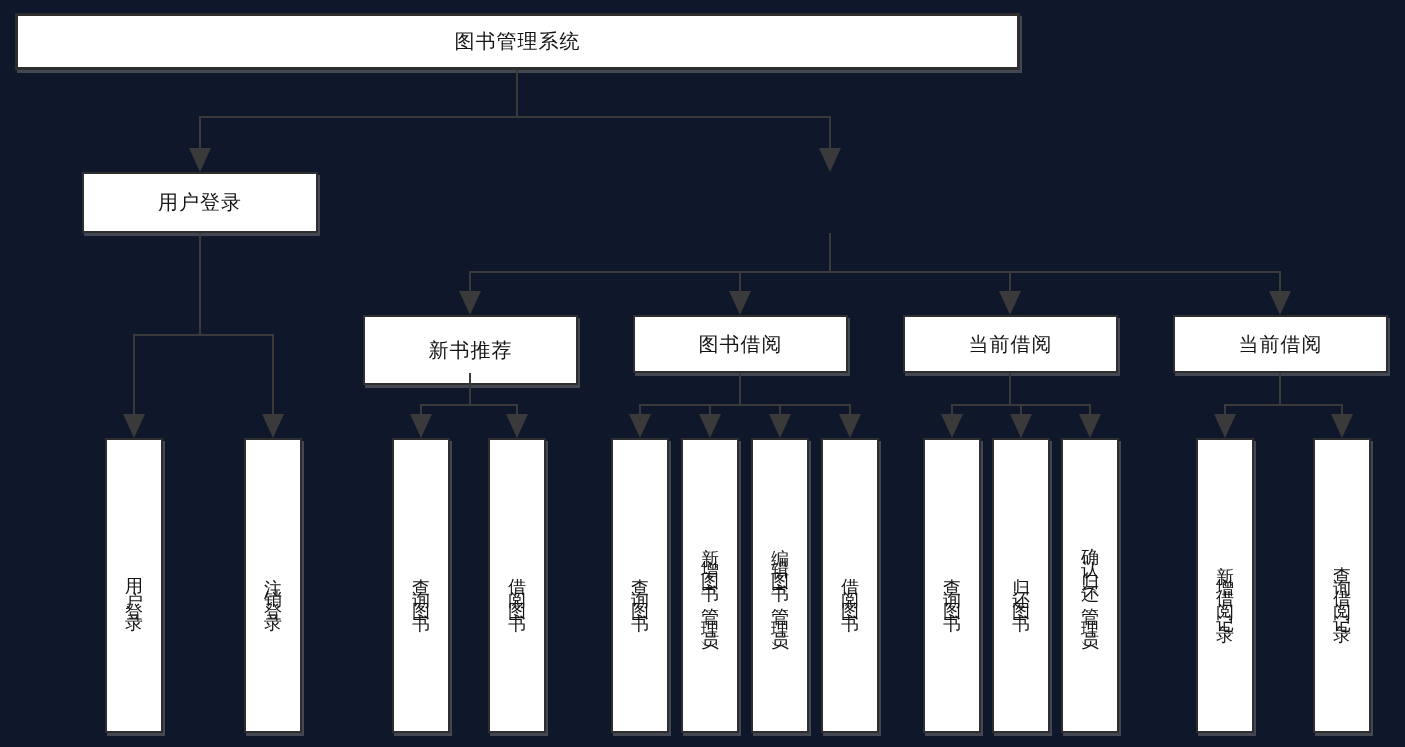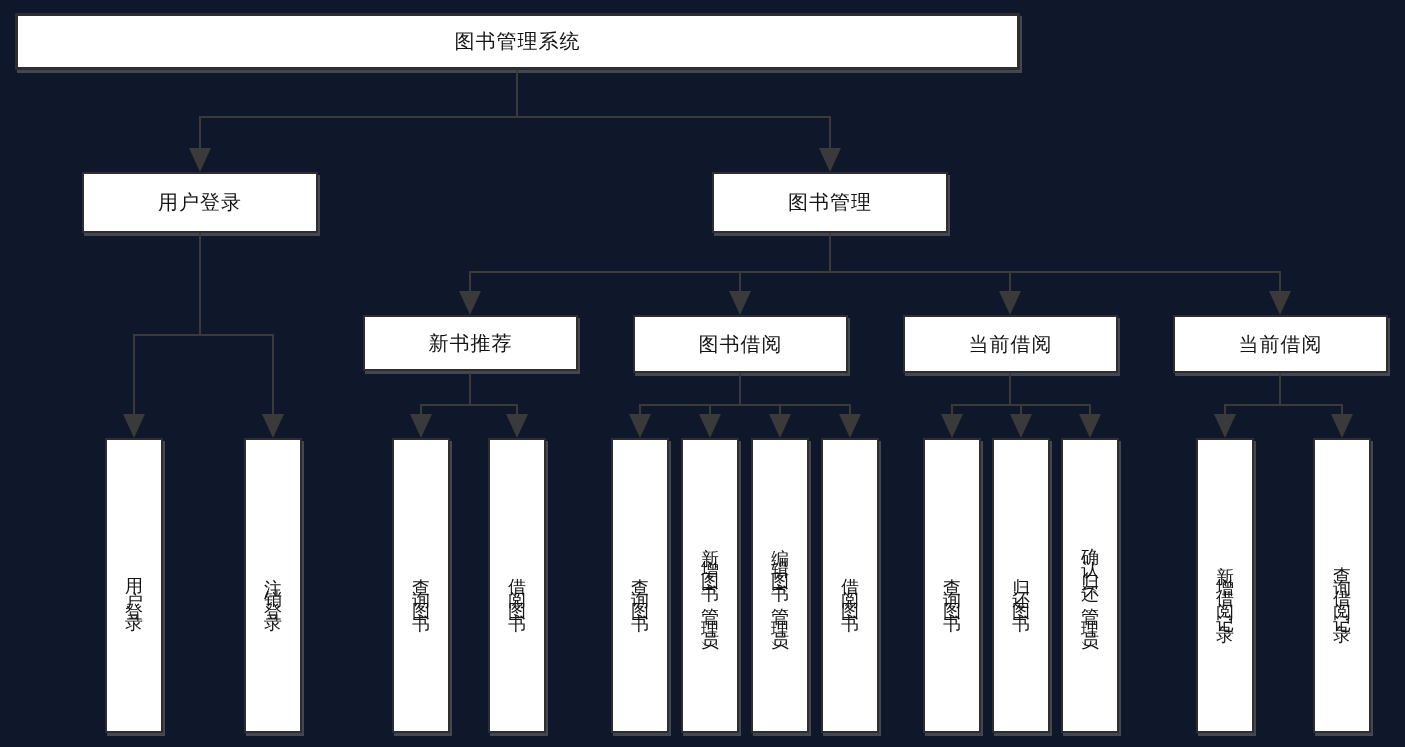--- a/index.html
+++ b/index.html
@@ -40,41 +40,40 @@
   <div class="box root" style="left:15px;top:13px;width:1005px;height:57px">图书管理系统</div>
 
   <div class="vline" style="left:516px;top:70px;height:48px"></div>
   <div class="hline" style="left:199px;top:116px;width:632px"></div>
   <div class="vline" style="left:199px;top:116px;height:34px"></div>
   <div class="arrow" style="left:189px;top:148px"></div>
   <div class="vline" style="left:829px;top:116px;height:34px"></div>
   <div class="arrow" style="left:819px;top:148px"></div>
 
   <div class="box" style="left:82px;top:172px;width:236px;height:61px">用户登录</div>
-  <div class="box" style="left:712px;top:172px;width:236px;height:61px">图书管理</div>
 
   <div class="vline" style="left:199px;top:233px;height:103px"></div>
   <div class="hline" style="left:133px;top:334px;width:141px"></div>
   <div class="vline" style="left:133px;top:334px;height:82px"></div>
   <div class="arrow" style="left:123px;top:414px"></div>
   <div class="vline" style="left:272px;top:334px;height:82px"></div>
   <div class="arrow" style="left:262px;top:414px"></div>
 
   <div class="vline" style="left:829px;top:233px;height:40px"></div>
   <div class="hline" style="left:469px;top:271px;width:812px"></div>
   <div class="vline" style="left:469px;top:271px;height:22px"></div>
   <div class="arrow" style="left:459px;top:291px"></div>
   <div class="vline" style="left:739px;top:271px;height:22px"></div>
   <div class="arrow" style="left:729px;top:291px"></div>
   <div class="vline" style="left:1009px;top:271px;height:22px"></div>
   <div class="arrow" style="left:999px;top:291px"></div>
   <div class="vline" style="left:1279px;top:271px;height:22px"></div>
   <div class="arrow" style="left:1269px;top:291px"></div>
 
-  <div class="box" style="left:363px;top:315px;width:215px;height:56px">新书推荐</div>
+  <div class="box" style="left:363px;top:315px;width:215px;height:70px">新书推荐</div>
   <div class="box" style="left:903px;top:315px;width:215px;height:58px">当前借阅</div>
   <div class="box" style="left:633px;top:315px;width:215px;height:58px">图书借阅</div>
   <div class="box" style="left:1173px;top:315px;width:215px;height:58px">当前借阅</div>
 
   <div class="vline" style="left:469px;top:373px;height:33px"></div>
   <div class="hline" style="left:420px;top:404px;width:98px"></div>
   <div class="vline" style="left:420px;top:404px;height:14px"></div>
   <div class="arrow" style="left:410px;top:414px"></div>
   <div class="vline" style="left:516px;top:404px;height:14px"></div>
   <div class="arrow" style="left:506px;top:414px"></div>

